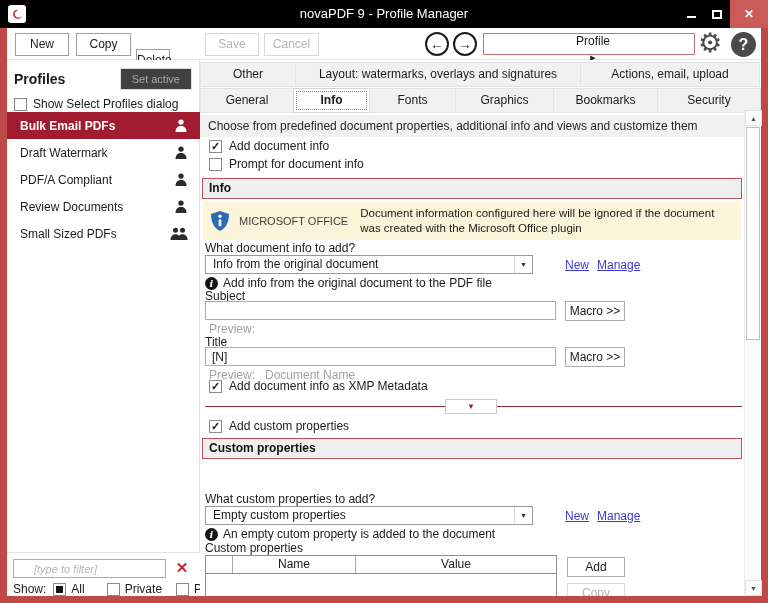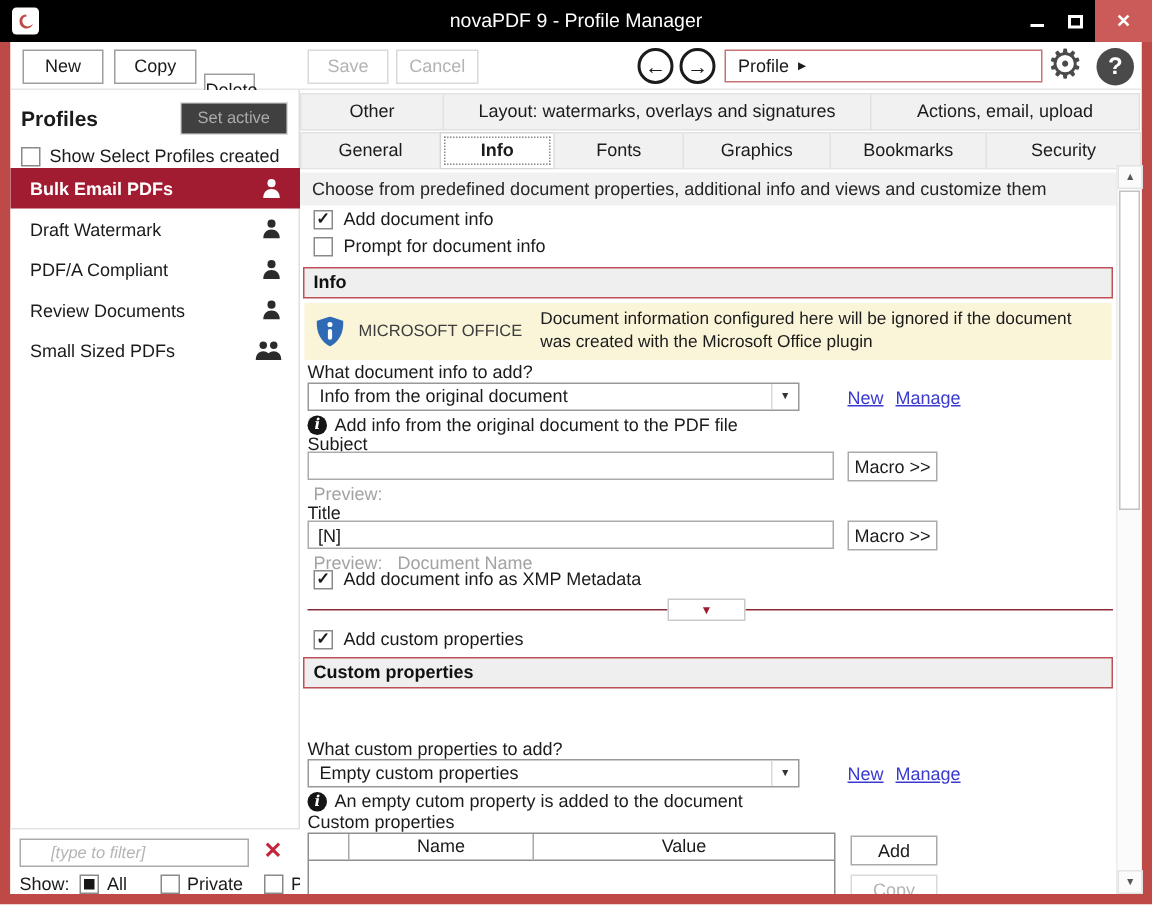--- a/index.html
+++ b/index.html
@@ -24,21 +24,21 @@
   .frame { position:absolute; left:0; top:28px; width:768px; height:575px; background:#BE4A47; }
   .inner { position:absolute; left:7px; top:0; width:754px; height:568px; background:#fff; }
   
   .toolbar { position:absolute; left:0; top:0; width:754px; height:32px; background:#fff; border-bottom:1px solid #E6E6E6; }
   .tb-btn { position:absolute; top:5px; height:23px; border:1px solid #9E9E9E; background:#fff;
             font-size:12px; text-align:center; line-height:21px; color:#1b1b1b; }
   .tb-btn.dim { color:#B4B4B4; border-color:#D9D9D9; }
   .nav-circle { position:absolute; top:4px; width:24px; height:24px; border:2px solid #1b1b1b; border-radius:50%;
                 text-align:center; line-height:20px; font-size:14px; font-weight:bold; color:#1b1b1b; background:#fff; }
   .breadcrumb-box { position:absolute; left:476px; top:5px; width:212px; height:22px; border:1px solid #C47477;
-                    background:#fff; display:flex; align-items:center; padding-left:8px; gap:6px; }
+                    background:#fff; display:flex; align-items:center; padding-left:8px; gap:6px;flex-direction:column; }
   .bc-caret { font-size:7px; color:#1b1b1b; }
   .gear { position:absolute; left:691px; top:-1px; font-size:27px; color:#4A4A4A; line-height:32px; }
   .help { position:absolute; left:724px; top:4px; width:25px; height:25px; border-radius:50%; background:#4A4A4A;
           color:#fff; font-weight:bold; font-size:16px; text-align:center; line-height:25px; }
   
   .sidebar { position:absolute; left:0; top:32px; width:193px; height:536px; background:#fff; border-right:1px solid #DFDFDF; }
   .sb-title { position:absolute; left:7px; top:11px; font-size:14px; font-weight:bold; }
   .set-active { position:absolute; right:7px; top:8px; padding:4px 11px; border:1px solid #DCDCDC; background:#404040;
                 color:#ABABAB; font-size:11px; }
   .sb-check { position:absolute; left:7px; top:37px; display:flex; align-items:center; gap:6px; }
@@ -149,21 +149,21 @@
     </div>
     <div class="gear"><span>⚙</span></div>
     <div class="help"><span>?</span></div>
   </div>
 
   <div class="sidebar">
     <div class="sb-title">Profiles</div>
     <div class="set-active">Set active</div>
     <div class="sb-check">
       <span class="cbox"></span>
-      <span>Show Select Profiles created</span>
+      <span>Show Select Profiles dialog</span>
     </div>
     <div class="profile-list">
       <div class="profile-row selected">
         <span>Bulk Email PDFs</span>
         <span class="p-icon">
           <svg width="14" height="13" viewBox="0 0 14 13">
                 <circle cx="7" cy="3.1" r="2.7" fill="currentColor"></circle>
                 <path d="M1.5 13 C1.5 8.8 4 7 7 7 C10 7 12.5 8.8 12.5 13 Z" fill="currentColor"></path>
               </svg>
         </span>

